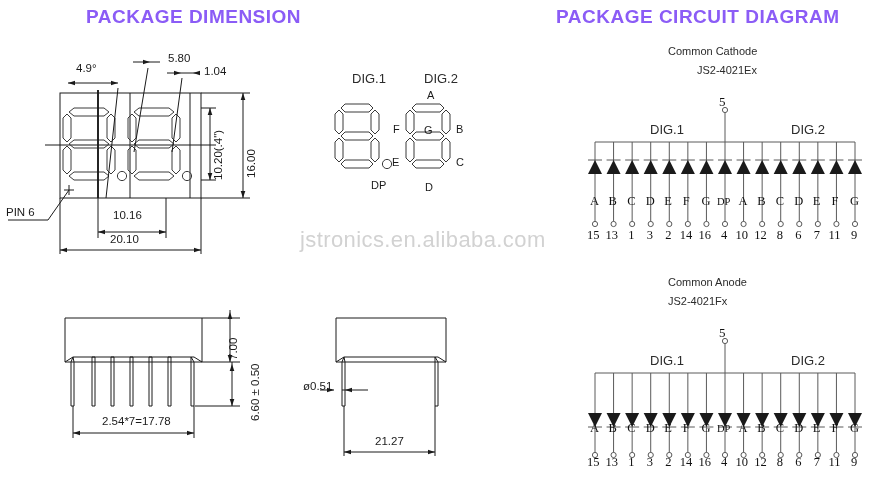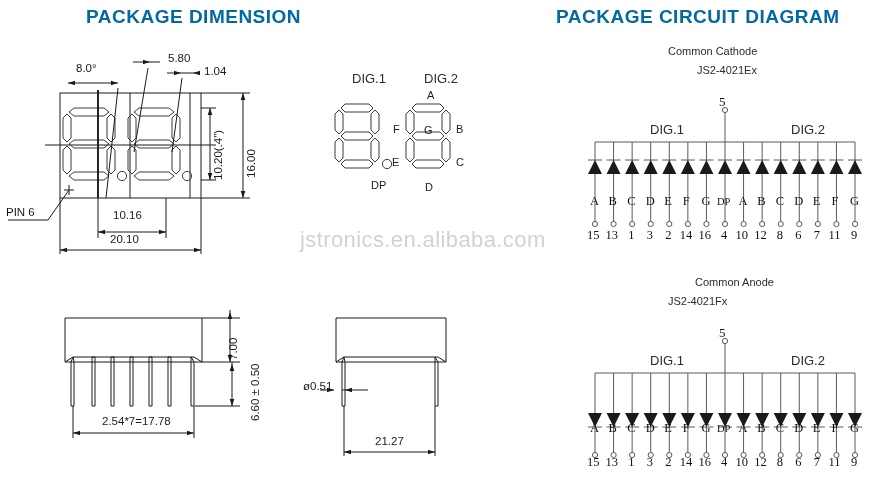--- a/index.html
+++ b/index.html
@@ -1,19 +1,19 @@
 <!DOCTYPE html>
 <html><head>
 <meta charset="utf-8">
 <style>
   html,body{margin:0;padding:0;background:#ffffff;}
   body{width:872px;height:480px;position:relative;overflow:hidden;
        font-family:"Liberation Sans", sans-serif;color:#1a1a1a;}
   .abs{position:absolute;}
-  .title{font-weight:bold;font-size:19px;letter-spacing:.5px;color:#0369a1;white-space:nowrap;}
+  .title{font-weight:bold;font-size:19px;letter-spacing:.5px;color:#8b5cf6;white-space:nowrap;}
   .hdr{font-size:11px;color:#2b2b2b;white-space:nowrap;}
   .dim{font-size:11.5px;color:#1a1a1a;white-space:nowrap;}
   .seglbl{font-size:11px;color:#1a1a1a;white-space:nowrap;}
   .pinlbl{font-size:12.5px;color:#111;white-space:nowrap;font-family:"Liberation Serif",serif;}
   .pinnum{font-size:12.5px;color:#111;white-space:nowrap;font-family:"Liberation Serif",serif;}
   .vert{transform-origin:0 0;}
   .wm{font-size:22px;color:#d2d2d2;letter-spacing:.4px;white-space:nowrap;}
   svg{display:block;overflow:visible;}
   .ln{stroke:#1a1a1a;stroke-width:1;fill:none;}
   .ln-th{stroke:#1a1a1a;stroke-width:1.9;fill:none;}
@@ -101,21 +101,21 @@
   <path class="dmark" d="M98,192 l7,-2.3 v4.6 z"></path>
   <path class="dmark" d="M166,192 l-7,-2.3 v4.6 z"></path>
 
   <line class="ln" x1="60" y1="158" x2="60" y2="214"></line>
   <line class="ln" x1="201" y1="158" x2="201" y2="214"></line>
   <line class="ln" x1="60" y1="210" x2="201" y2="210"></line>
   <path class="dmark" d="M60,210 l7,-2.3 v4.6 z"></path>
   <path class="dmark" d="M201,210 l-7,-2.3 v4.6 z"></path>
 </svg>
 
-<div class="abs dim" style="left:76px;top:62px;">8.0°</div>
+<div class="abs dim" style="left:76px;top:62px;">4.9°</div>
 <div class="abs dim" style="left:168px;top:52px;">5.80</div>
 <div class="abs dim" style="left:204px;top:65px;">1.04</div>
 
 <div class="abs dim vert" style="left:212px;top:180px;transform:rotate(-90deg);">10.20(.4")</div>
 <div class="abs dim vert" style="left:245px;top:178px;transform:rotate(-90deg);">16.00</div>
 
 <div class="abs dim" style="left:113px;top:209px;">10.16</div>
 <div class="abs dim" style="left:110px;top:233px;">20.10</div>
 <div class="abs dim" style="left:6px;top:206px;">PIN 6</div>
 
@@ -316,21 +316,21 @@
     <div class="abs pinnum" style="left: 161px; top: 0px;">4</div>
     <div class="abs pinnum" style="left: 175.571px; top: 0px;">10</div>
     <div class="abs pinnum" style="left: 194.143px; top: 0px;">12</div>
     <div class="abs pinnum" style="left: 216.714px; top: 0px;">8</div>
     <div class="abs pinnum" style="left: 235.286px; top: 0px;">6</div>
     <div class="abs pinnum" style="left: 253.857px; top: 0px;">7</div>
     <div class="abs pinnum" style="left: 268.429px; top: 0px;">11</div>
     <div class="abs pinnum" style="left: 291px; top: 0px;">9</div>
   </div>
 
-<div class="abs hdr" style="left:695px;top:276px;">Common Anode</div>
+<div class="abs hdr" style="left:668px;top:276px;">Common Anode</div>
 <div class="abs hdr" style="left:668px;top:295px;">JS2-4021Fx</div>
 <div class="abs pinnum" style="left:719px;top:325px;font-size:13px;">5</div>
 <div class="abs hdr" style="left:650px;top:353px;font-size:13px;">DIG.1</div>
 <div class="abs hdr" style="left:791px;top:353px;font-size:13px;">DIG.2</div>
 
 <svg class="abs" style="left:560px;top:339px;" width="312" height="130" id="sch-ca">
     <path class="ln-gr" d="M35,34 H295"></path>
     <path class="ln-gr" d="M165,34 V2"></path>
     <circle cx="165" cy="2" r="2.6" fill="#fff" stroke="#5a5a5a" stroke-width="1"></circle>
     <path class="ln-gr" d="M35,34 V116"></path>

